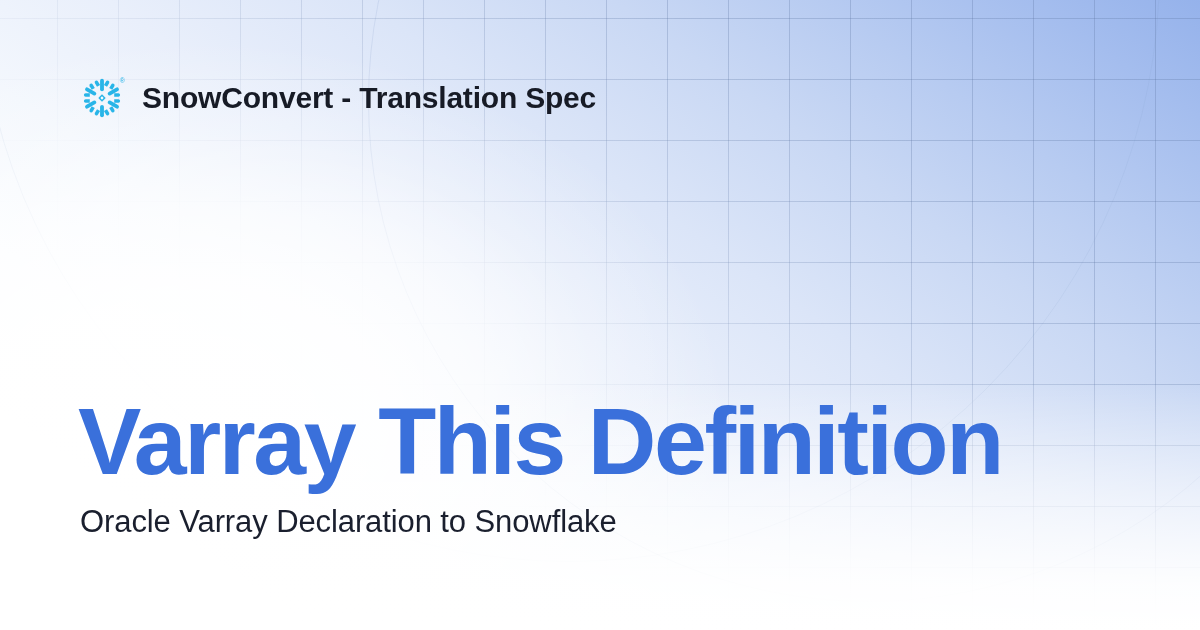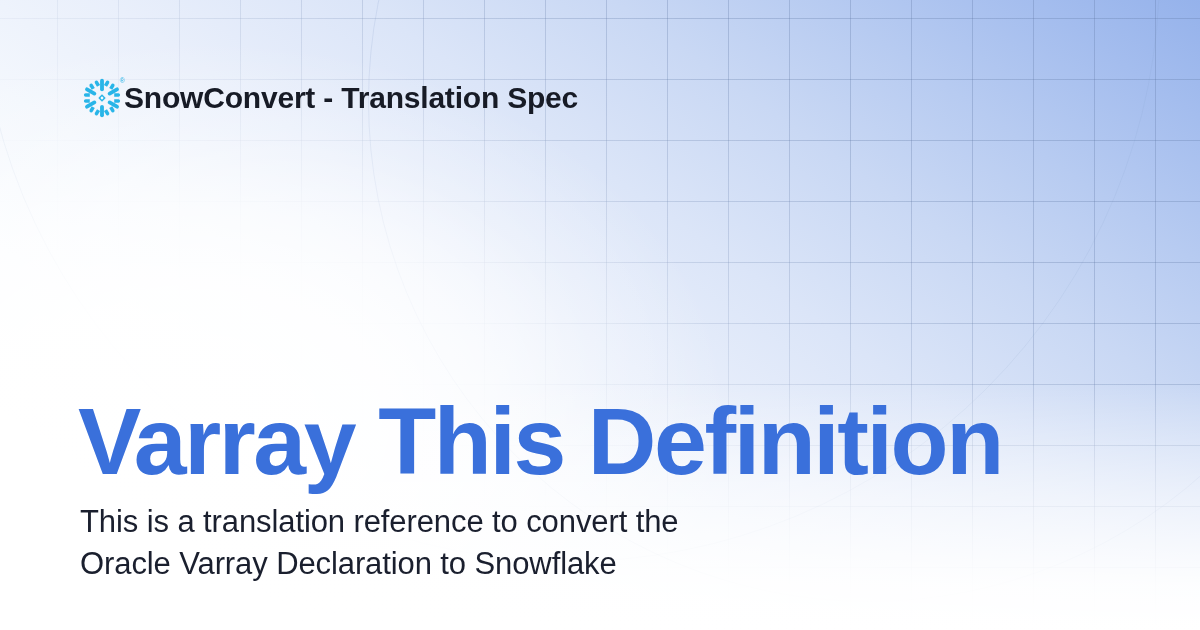--- a/index.html
+++ b/index.html
@@ -122,20 +122,21 @@
     inset: 0;
   }
 
   
   .brand {
     position: absolute;
     left: 80px;
     top: 76px;
     display: flex;
     align-items: center;
+    gap: 18px;
   }
   .brand-logo {
     position: relative;
     width: 44px;
     height: 44px;
     flex: 0 0 auto;
     display: block;
   }
   .brand-logo svg { display: block; }
   .brand-reg {
@@ -231,18 +232,17 @@
           </g>
         </svg>
         <span class="brand-reg">®</span>
       </span>
       <span class="brand-title">SnowConvert - Translation Spec</span>
     </div>
 
     <h1 class="headline">Varray This Definition</h1>
 
     <p class="subhead">
-      <span class="line">This is a translation reference to convert the</span>
       <span class="line">Oracle Varray Declaration to Snowflake</span>
     </p>
 
   </div>
 </div>
 
 </body></html>

